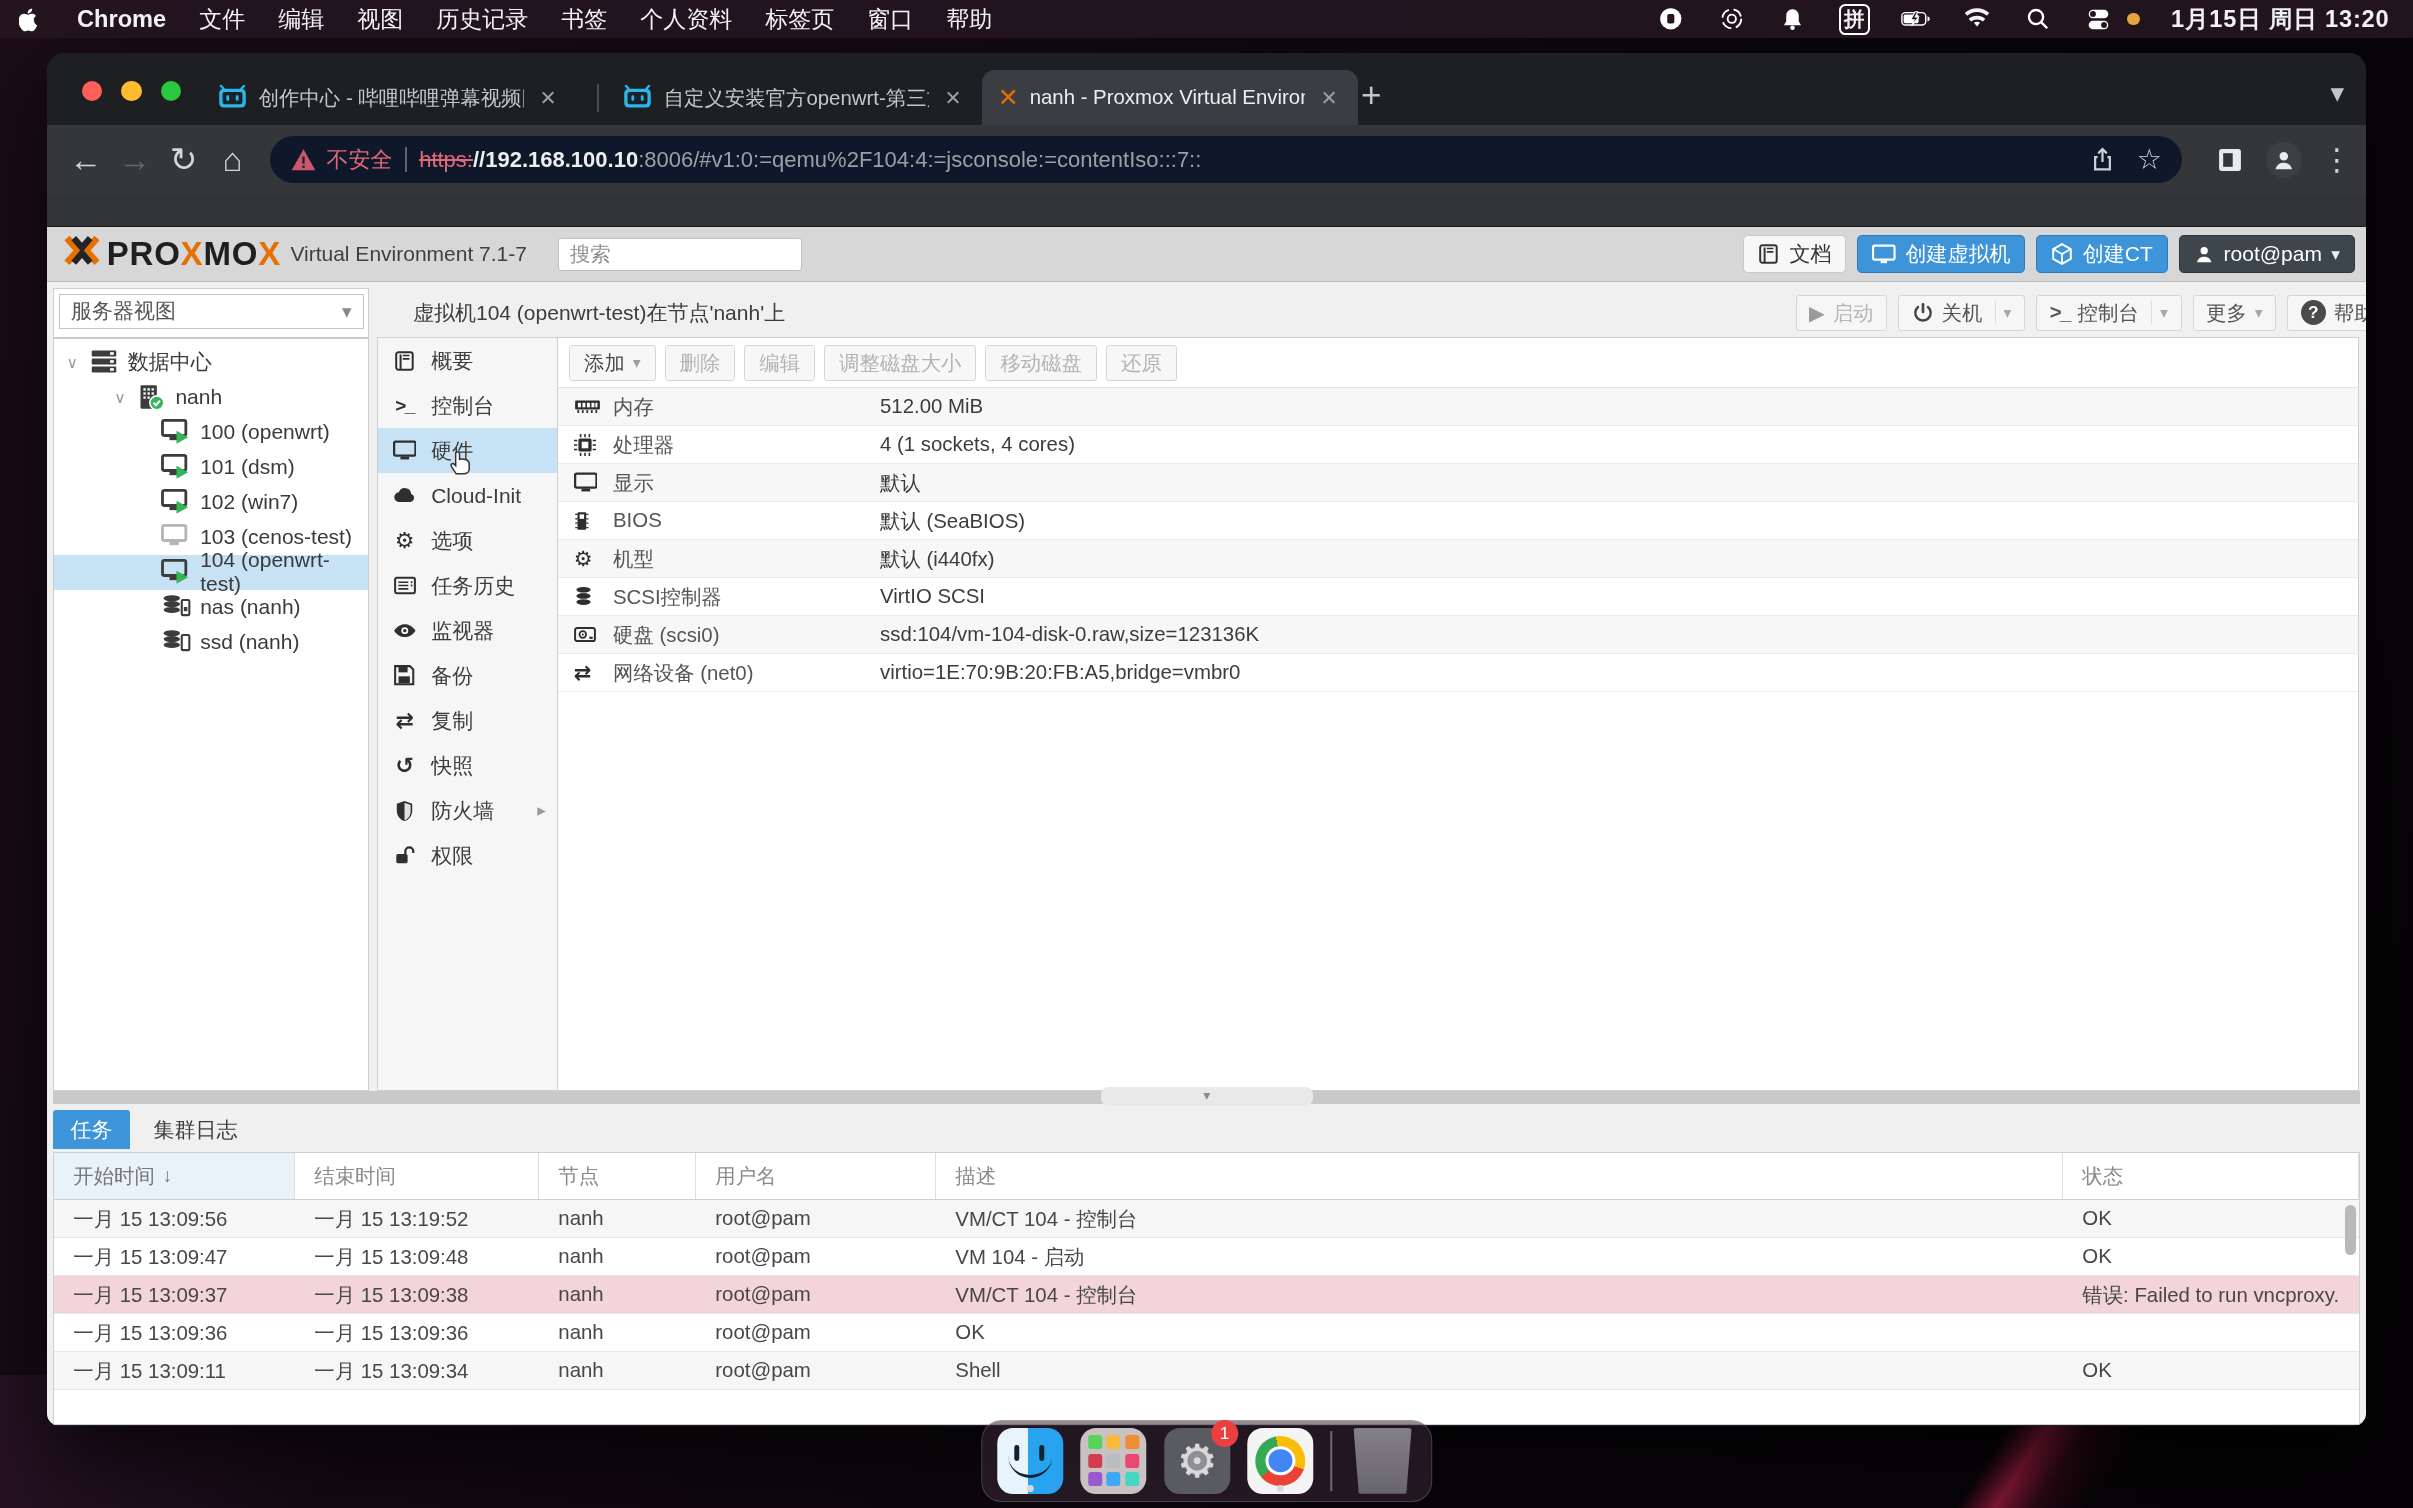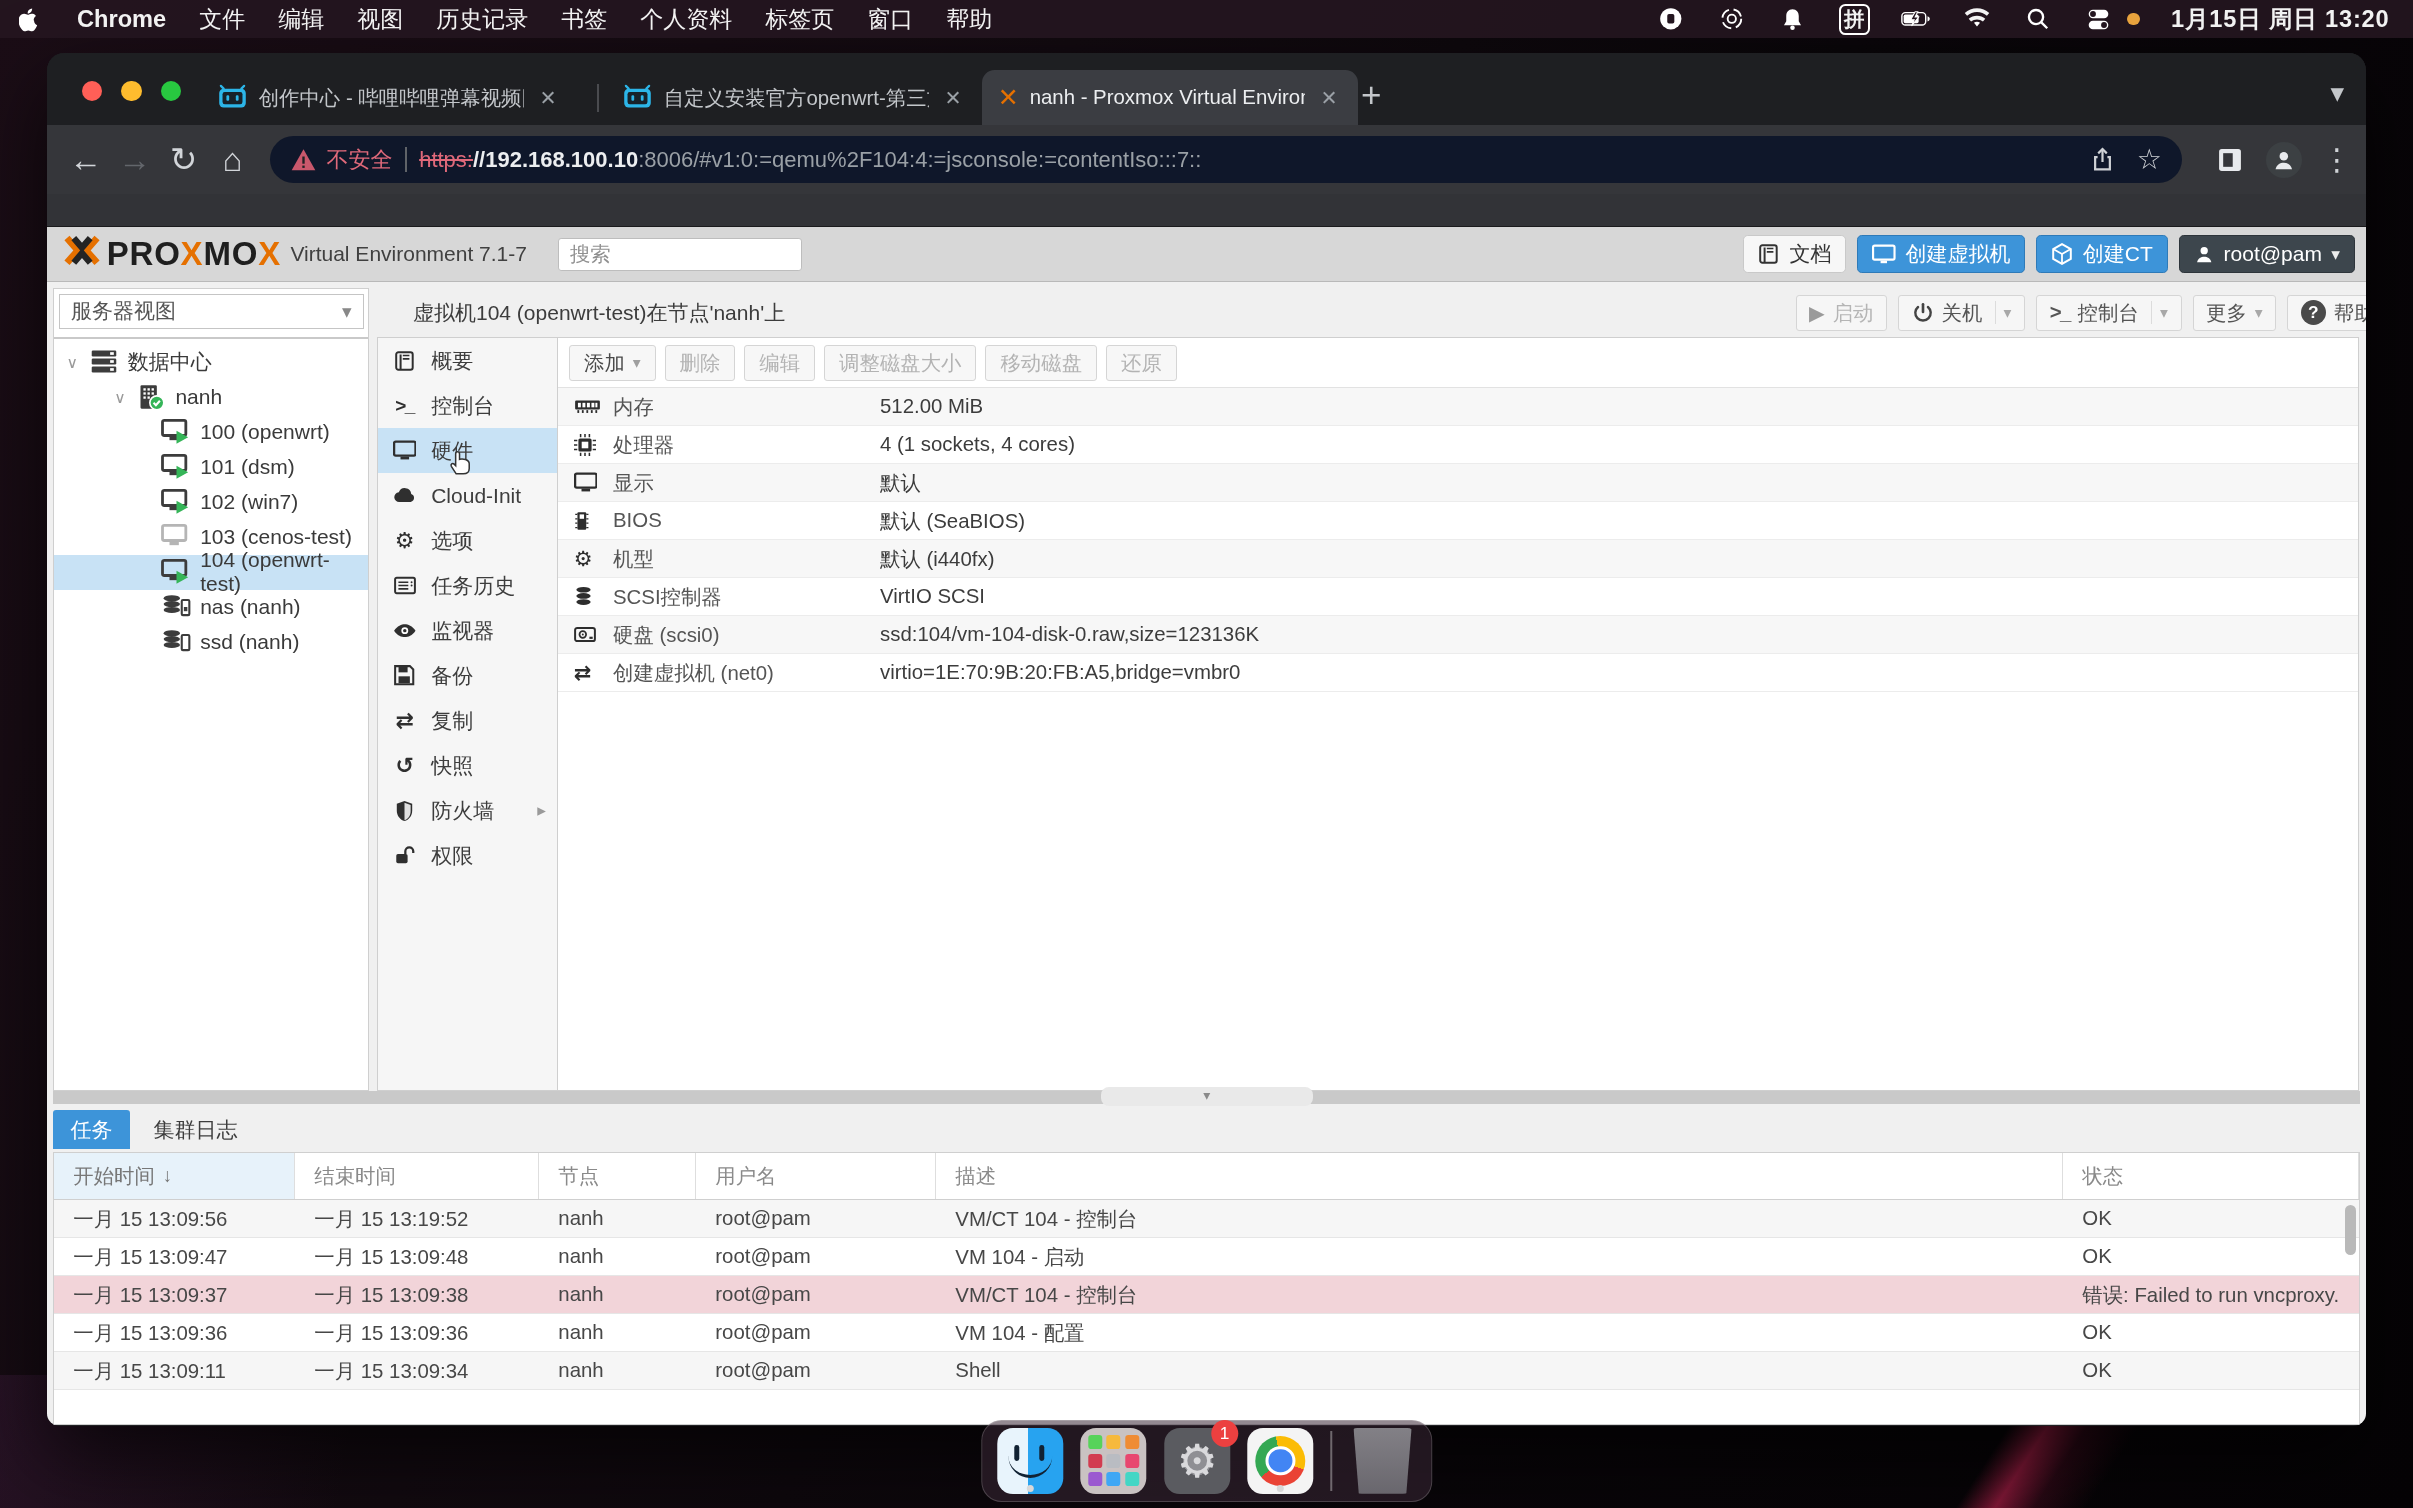--- a/index.html
+++ b/index.html
@@ -720,21 +720,21 @@
                   <circle cx="8" cy="8" r="3" fill="none" stroke="#2d2d2d" stroke-width="1.6"></circle>
                   <circle cx="8" cy="8" r=".9" fill="#2d2d2d"></circle>
                   <rect x="14" y="10" width="3" height="2" fill="#2d2d2d"></rect>
                 </svg>
               </span>
             <span class="hlabel">硬盘 (scsi0)</span>
             <span class="hvalue">ssd:104/vm-104-disk-0.raw,size=123136K</span>
           </div>
           <div class="hrow">
             <span class="hic" style="font-weight:bold;">⇄</span>
-            <span class="hlabel">创建虚拟机 (net0)</span>
+            <span class="hlabel">网络设备 (net0)</span>
             <span class="hvalue">virtio=1E:70:9B:20:FB:A5,bridge=vmbr0</span>
           </div>
         </div>
       </div>
 
       <div id="splitter">
         <div class="handle">▾</div>
       </div>
 
       <div id="btabs">
@@ -785,21 +785,20 @@
             <span class="tcell c2">nanh</span>
             <span class="tcell c3">root@pam</span>
             <span class="tcell c4">VM/CT 104 - 控制台</span>
             <span class="tcell c5">错误: Failed to run vncproxy.</span>
         </div>
         <div class="trow">
           <span class="tcell c0">一月 15 13:09:36</span>
             <span class="tcell c1">一月 15 13:09:36</span>
             <span class="tcell c2">nanh</span>
             <span class="tcell c3">root@pam</span>
-            <span class="tcell c4">VM 104 - 配置</span>
             <span class="tcell c5">OK</span>
         </div>
         <div class="trow">
           <span class="tcell c0">一月 15 13:09:11</span>
             <span class="tcell c1">一月 15 13:09:34</span>
             <span class="tcell c2">nanh</span>
             <span class="tcell c3">root@pam</span>
             <span class="tcell c4">Shell</span>
             <span class="tcell c5">OK</span>
         </div>

